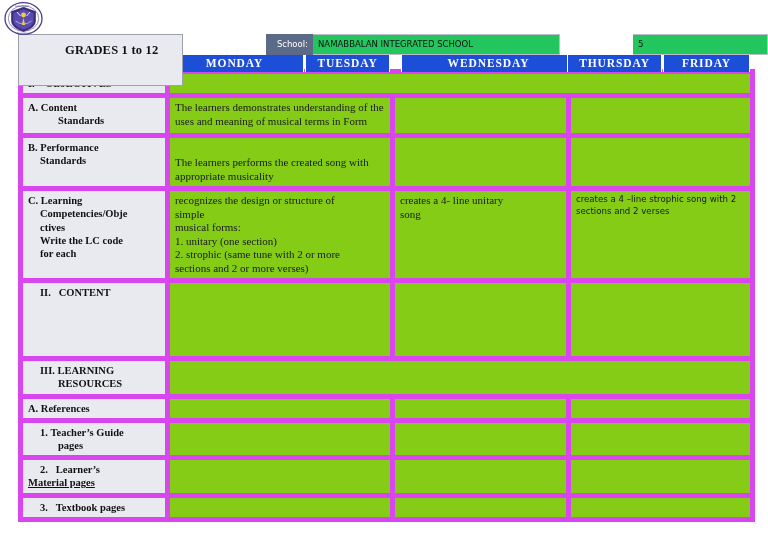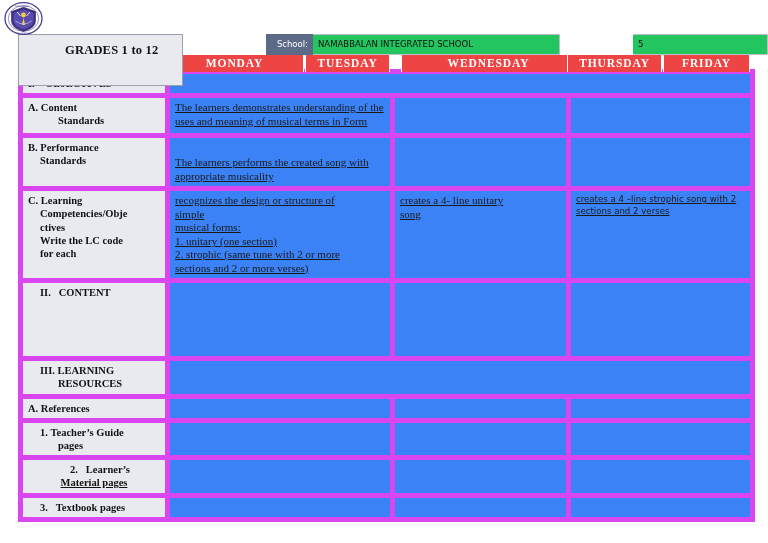--- a/index.html
+++ b/index.html
@@ -104,21 +104,21 @@
     left: 18px;
     top: 55px;
     width: 732px;
     height: 17px;
     z-index: 3;
   }
   .day-cell {
     position: absolute;
     top: 0;
     height: 17px;
-    background: #ef4444;
+    background: #1d4ed8;
     color: #ffffff;
     font-family: "Liberation Serif", serif;
     font-weight: bold;
     font-size: 11.5px;
     letter-spacing: 0.9px;
     text-align: center;
     line-height: 17px;
     box-sizing: border-box;
     border-left: 1px solid #ffffff;
     border-right: 1px solid #ffffff;
@@ -157,46 +157,45 @@
     line-height: 13.2px;
     padding-left: 8px;
     padding-top: 4px;
   }
   .lbl .ind  { padding-left: 12px; display: block; }
   .lbl .ind2 { padding-left: 30px; display: block; }
   .lbl .hang { display: block; text-indent: 0; text-decoration: underline; }
 
   
   .cell {
-    background: #3b82f6;
+    background: #84cc16;
     font-family: "Liberation Serif", serif;
     font-size: 11px;
     color: #1a1a1a;
     line-height: 13.5px;
     padding-top: 5px;
-    text-decoration: underline;
   }
   .cell-sans {
     font-family: "DejaVu Sans", sans-serif;
     font-size: 8.6px;
     line-height: 11.5px;
     padding-top: 5px;
     margin-top: 32px;
   }
   .cell p { margin: 0; }
 
   .sp-objectives  { height: 14px; }
   .sp-content-std { height: 40px; }
   .sp-perf-std    { height: 40px; }
   .sp-lc          { height: 84px; }
   .sp-content     { height: 78px; }
   .sp-lr          { height: 28px; }
   .sp-ref         { height: 16px; }
   .sp-tg          { height: 26px; }
-  .sp-lm          { height: 26px; text-align: center; }
+  .sp-lm          { height: 26px; }
   .sp-tb          { height: 18px; }
 
   .nowrap { white-space: nowrap; }
 </style>
 </head>
 <body>
 
 <div id="page">
 
   <div class="info-bar">

